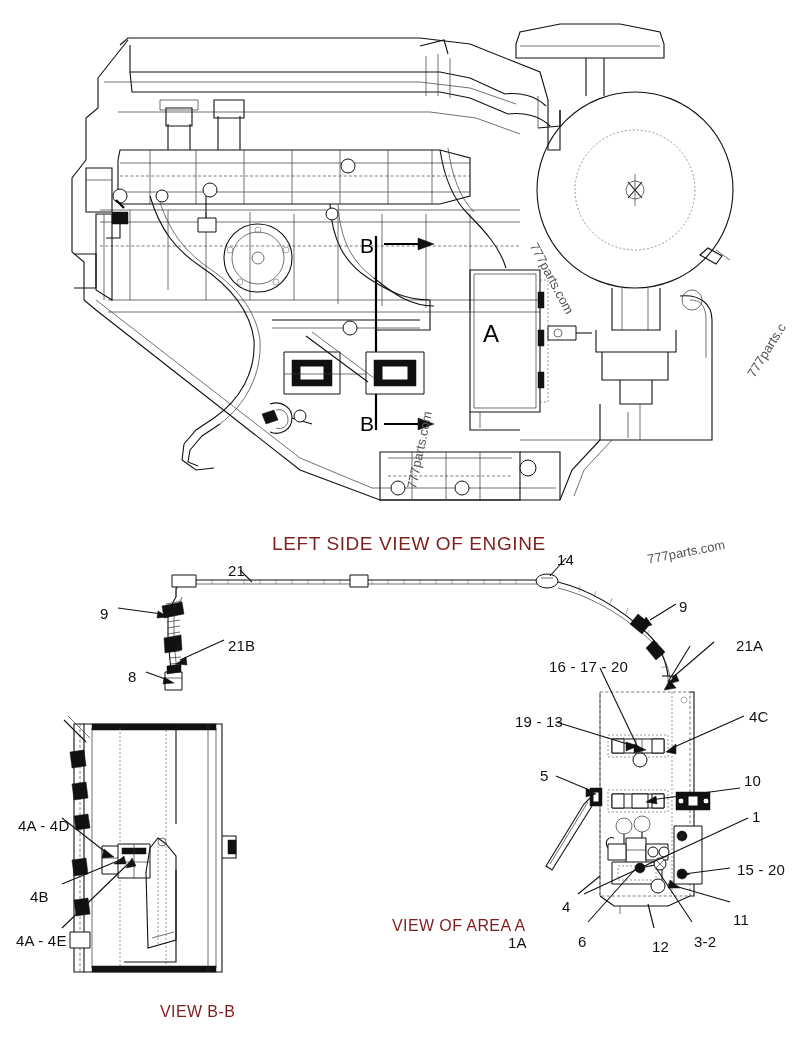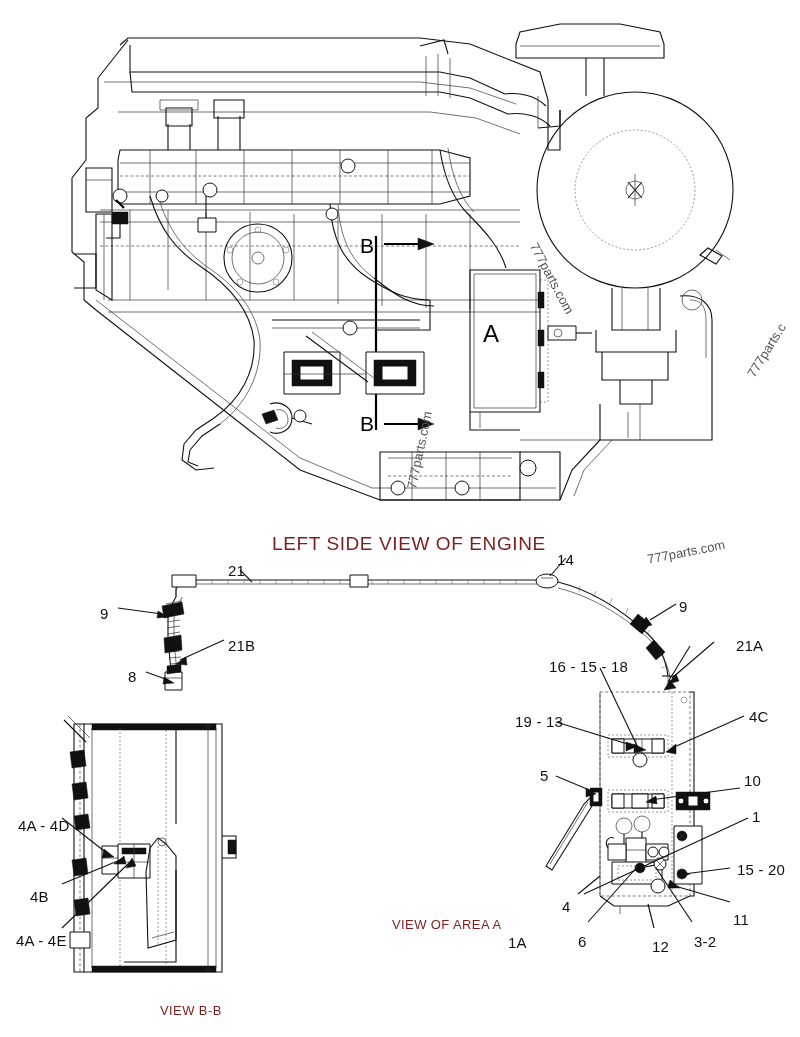--- a/index.html
+++ b/index.html
@@ -2,21 +2,21 @@
 <html><head>
 <meta charset="utf-8">
 <style>
   html,body{margin:0;padding:0;background:#fff;}
   body{width:800px;height:1037px;position:relative;overflow:hidden;
        font-family:"Liberation Sans",sans-serif;color:#000;}
   #sheet{position:absolute;inset:0;width:800px;height:1037px;}
   .lbl{position:absolute;font-family:"Liberation Sans",sans-serif;
        font-size:15px;color:#111;white-space:nowrap;letter-spacing:.2px;}
   .cap{position:absolute;font-size:19px;letter-spacing:.6px;color:#7f1d1d;white-space:nowrap;text-align:right;}
-  .cap.sm{font-size:13px;letter-spacing:.4px;}
+  .cap.sm{font-size:16px;letter-spacing:.4px;}
   .secmark{position:absolute;font-size:21px;font-weight:400;color:#000;}
   .areamark{position:absolute;font-size:24px;color:#000;}
   .wm{position:absolute;font-size:13px;color:#555;white-space:nowrap;
       font-family:"Liberation Sans",sans-serif;}
   svg{position:absolute;left:0;top:0;overflow:visible;}
   .ln{stroke:#111;stroke-width:1.1;fill:none;}
   .thin{stroke:#333;stroke-width:.7;fill:none;}
   .vthin{stroke:#555;stroke-width:.5;fill:none;}
   .dash{stroke:#444;stroke-width:.7;fill:none;stroke-dasharray:3 2.2;}
   .dash2{stroke:#555;stroke-width:.6;fill:none;stroke-dasharray:2 2;}
@@ -452,21 +452,21 @@
   <div class="cap sm" style="left:118px;top:1003px;margin-left:42px;">VIEW B-B</div>
 
   <div id="callout-layer">
       <div class="lbl" style="left: 100px; top: 605px;">9</div>
       <div class="lbl" style="left: 228px; top: 562px;">21</div>
       <div class="lbl" style="left: 228px; top: 637px;">21B</div>
       <div class="lbl" style="left: 128px; top: 668px;">8</div>
       <div class="lbl" style="left: 557px; top: 551px;">14</div>
       <div class="lbl" style="left: 679px; top: 598px;">9</div>
       <div class="lbl" style="left: 716px; top: 637px; margin-left: 20px;">21A</div>
-      <div class="lbl" style="left: 549px; top: 658px;">16 - 15 - 18</div>
+      <div class="lbl" style="left: 549px; top: 658px;">16 - 17 - 20</div>
       <div class="lbl" style="left: 515px; top: 713px;">19 - 13</div>
       <div class="lbl" style="left: 749px; top: 708px;">4C</div>
       <div class="lbl" style="left: 744px; top: 772px;">10</div>
       <div class="lbl" style="left: 540px; top: 767px;">5</div>
       <div class="lbl" style="left: 752px; top: 808px;">1</div>
       <div class="lbl" style="left: 737px; top: 861px;">15 - 20</div>
       <div class="lbl" style="left: 508px; top: 934px;">1A</div>
       <div class="lbl" style="left: 562px; top: 898px;">4</div>
       <div class="lbl" style="left: 733px; top: 911px;">11</div>
       <div class="lbl" style="left: 578px; top: 933px;">6</div>

